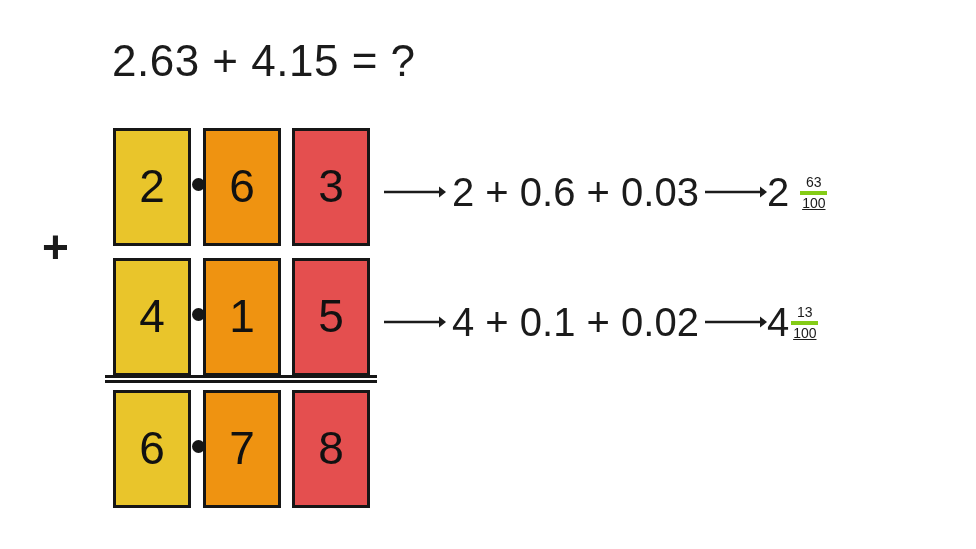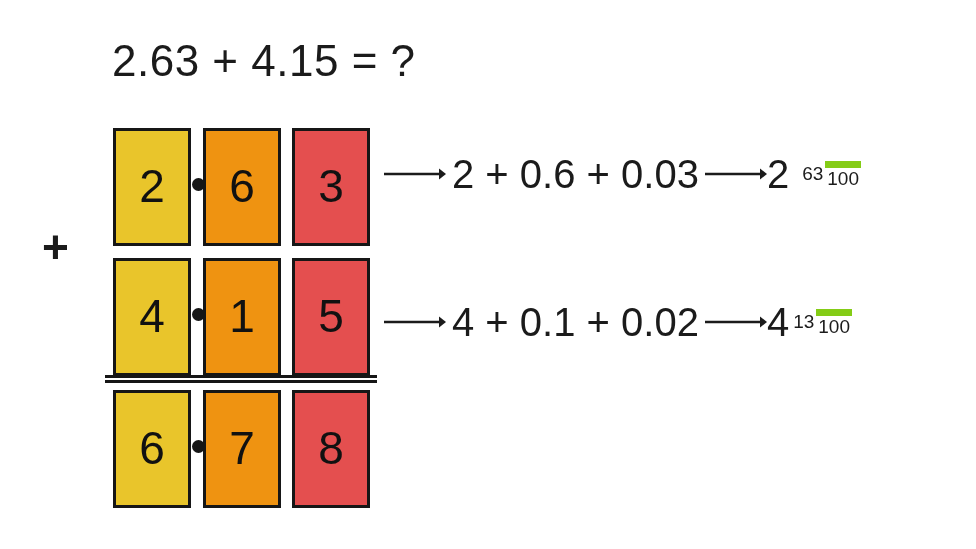--- a/index.html
+++ b/index.html
@@ -114,21 +114,21 @@
 
   
   .expansion {
     position: absolute;
     left: 384px;
     height: 60px;
     display: flex;
     align-items: center;
     white-space: nowrap;
   }
-  .expansion.exp-1 { top: 144px; }
+  .expansion.exp-1 { top: 162px; }
   .expansion.exp-2 { top: 292px; }
 
   .arrow {
     position: relative;
     width: 62px;
     height: 20px;
     flex: none;
     display: block;
   }
   .arrow svg { display: block; }
@@ -146,32 +146,33 @@
     font-size: 40px;
     line-height: 1;
     color: #1b1b1b;
   }
   .mixed .whole { font-size: 40px; }
   .mixed.gap .frac { margin-left: 11px; }
   .mixed.tight .frac { margin-left: 2px; }
 
   .frac {
     display: inline-flex;
-    flex-direction: row;
-    align-items: center;
-    font-size: 19px;
+    flex-direction: column;
+    align-items: center;
+    font-size: 14px;
     line-height: 1.08;
     transform: translateY(1px);
   }
   .frac .num {
     padding: 0 2px 1px 2px;
   }
   .frac .den {
-    border-top: 7px solid #84cc16;
+    border-top: 4px solid #84cc16;
     padding: 1px 2px 0 2px;
+    text-decoration: underline;
   }
 </style>
 </head>
 <body style="background: rgb(255, 255, 255);">
 
 <div id="stage">
 
   <div class="title">2.63 + 4.15 = ?</div>
 
   <div class="plus-op">+</div>

